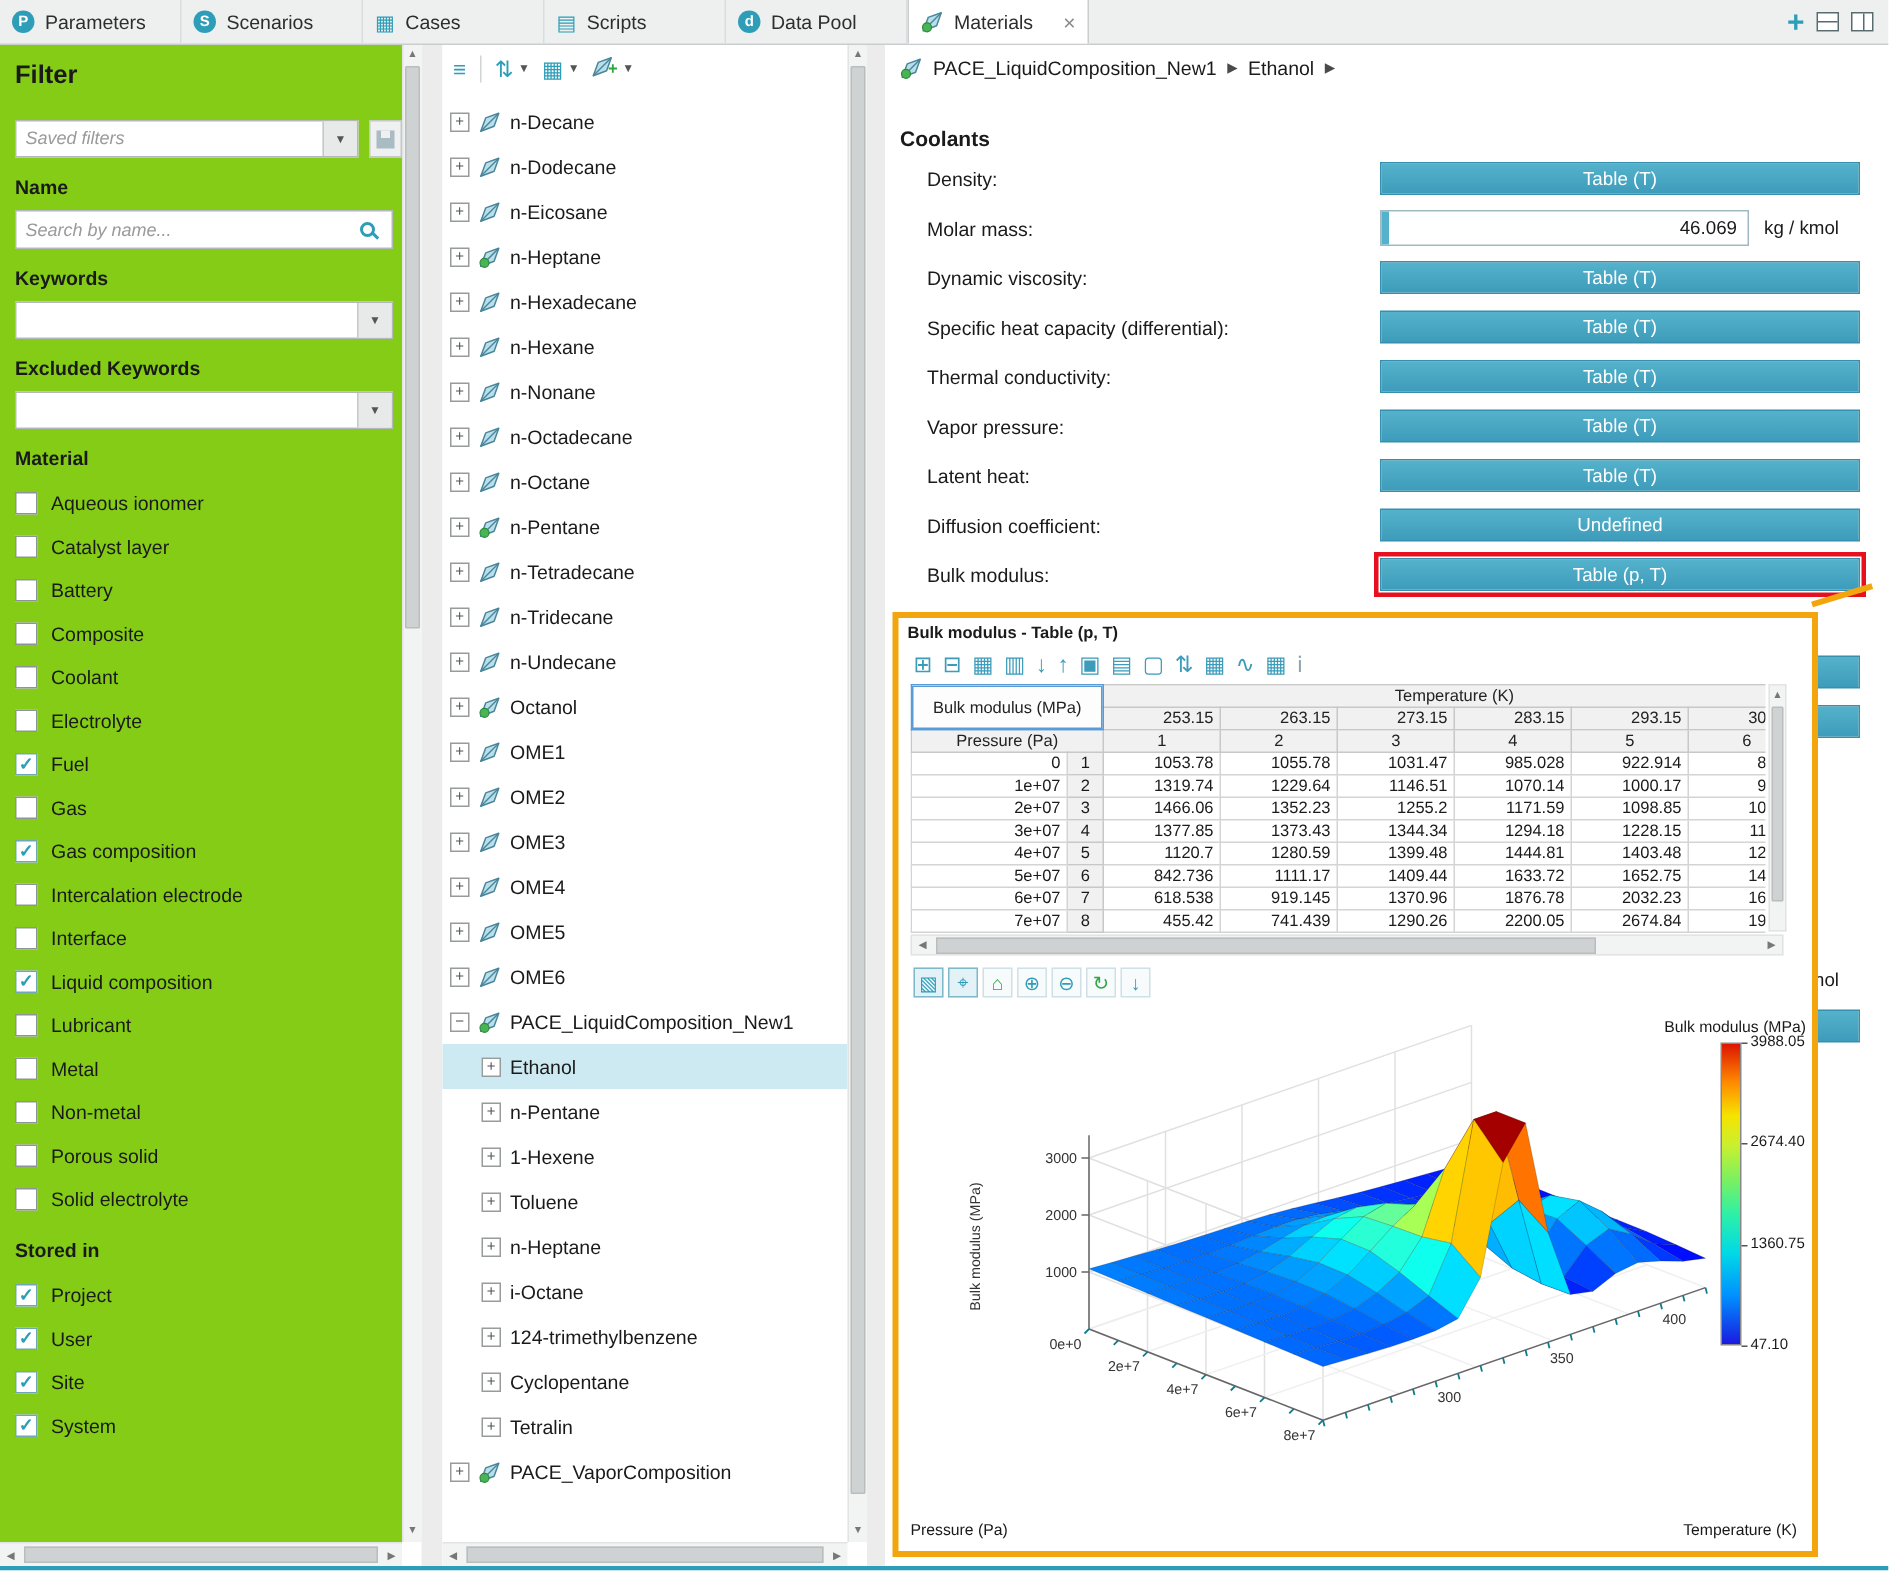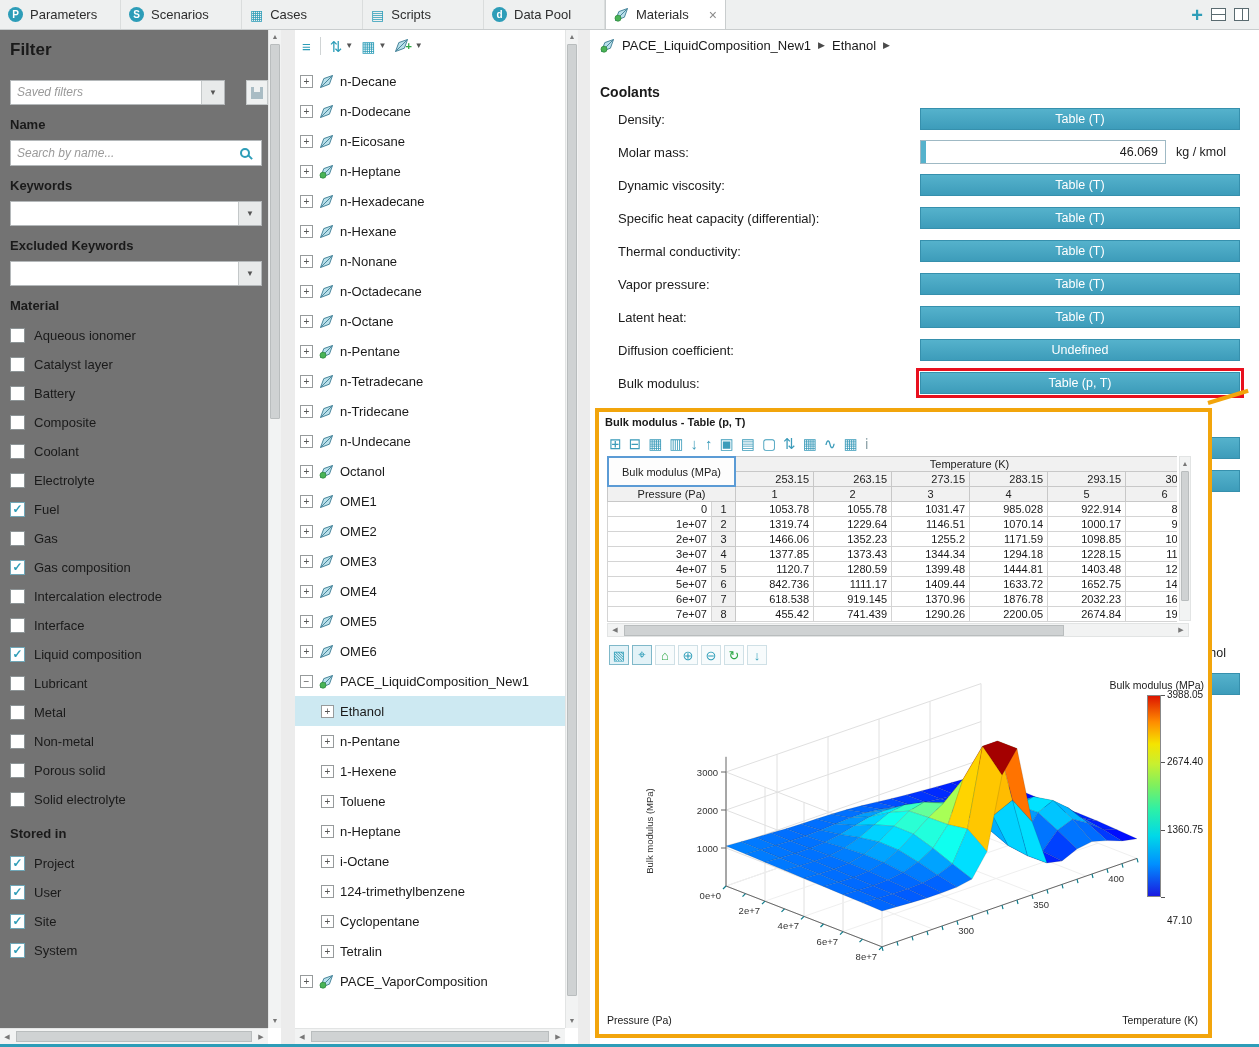--- a/index.html
+++ b/index.html
@@ -19,36 +19,36 @@
 .tab-controls{display:flex;align-items:center;gap:8px;padding:0 10px;margin-left:auto;}
 .tc-add{color:#2d9db8;font-size:20px;font-weight:bold;line-height:1;}
 .pane-ic{width:15px;height:13px;border:1px solid #5a6b70;position:relative;background:#fff;}
 .pane-ic.ph div{position:absolute;left:0;right:0;top:5px;height:1px;background:#5a6b70;}
 .pane-ic.pv div{position:absolute;top:0;bottom:0;left:7px;width:1px;background:#5a6b70;}
 
 
 .main{display:flex;height:1014px;}
 .gap{width:14px;background:#ececec;}
 .gap.g2{width:12px;}
-.filter-panel{width:268px;position:relative;padding:8px 0 0 10px;background:#737373;}
+.filter-panel{width:268px;position:relative;padding:8px 0 0 10px;background:#84cc16;}
 .tree-panel{width:270px;position:relative;background:#fff;}
 .details-panel{flex:1;position:relative;background:#fff;}
 .vbar{width:13px;background:#f2f3f3;border-left:1px solid #e2e4e4;position:relative;height:998px;}
 .sb-up,.sb-dn{position:absolute;left:0;right:0;height:14px;color:#777;font-size:7px;text-align:center;line-height:14px;}
 .sb-up{top:0;}
 .sb-dn{bottom:0;}
 .sb-thumb{position:absolute;left:1px;right:1px;background:#cfd2d3;border:1px solid #b9bdbe;border-radius:1px;}
 .hscroll{position:absolute;left:0;right:0;bottom:0;height:16px;background:#f2f3f3;border-top:1px solid #e2e4e4;display:flex;align-items:center;z-index:5;}
 .hs-arrow{width:14px;color:#777;font-size:7px;text-align:center;flex:none;}
 .hs-thumb{height:11px;background:#cfd2d3;border:1px solid #b9bdbe;flex:1;margin:0 2px;}
 
 
 .f-title{font-size:17px;font-weight:bold;margin:2px 0 20px;}
 .f-label{font-size:13px;font-weight:bold;margin:12px 0 8px;}
-.saved-row{display:flex;gap:21px;align-items:center;}
+.saved-row{display:flex;gap:7px;align-items:center;}
 .combo{display:flex;height:25px;border:1px solid #b4b8ba;background:#fff;width:229px;}
 .combo.wide{width:252px;}
 .combo-text{flex:1;font-size:12px;padding:4px 6px;white-space:nowrap;overflow:hidden;}
 .placeholder{color:#9a9a9a;font-style:italic;}
 .combo-btn{width:23px;background:#e8eaea;border-left:1px solid #c4c8c9;display:flex;align-items:center;justify-content:center;flex:none;}
 .caret{font-size:8px;color:#555;line-height:1;}
 .save-btn{width:22px;height:25px;border:1px solid #c4c8c9;background:#eff1f1;display:flex;align-items:center;justify-content:center;flex:none;}
 .disk{width:12px;height:12px;background:#a9bcc4;position:relative;}
 .disk::after{content:"";position:absolute;left:3px;top:0;width:6px;height:5px;background:#eff1f1;}
 .search{width:252px;height:26px;border:1px solid #b4b8ba;background:#fff;display:flex;align-items:center;padding-right:6px;}
@@ -1040,20 +1040,20 @@
     <div class="cb-title">Bulk modulus (MPa)</div>
     <div class="colorbar"></div>
     <div id="cb-ticks">
         <div class="cb-dash" style="top: 26px;"></div>
         <div class="cb-lab" style="top: 20px;">3988.05</div>
         <div class="cb-dash" style="top: 93.3333px;"></div>
         <div class="cb-lab" style="top: 87.3333px;">2674.40</div>
         <div class="cb-dash" style="top: 160.667px;"></div>
         <div class="cb-lab" style="top: 154.667px;">1360.75</div>
         <div class="cb-dash" style="top: 228px;"></div>
-        <div class="cb-lab" style="top: 222px; margin-top: 24px;">47.10</div>
+        <div class="cb-lab" style="top: 222px;">47.10</div>
       </div>
     <div class="pl-xlabel">Pressure (Pa)</div>
     <div class="pl-tlabel">Temperature (K)</div>
   </div>
 </div>
 
 <div class="bottom-bar"></div>
 
 </body></html>

